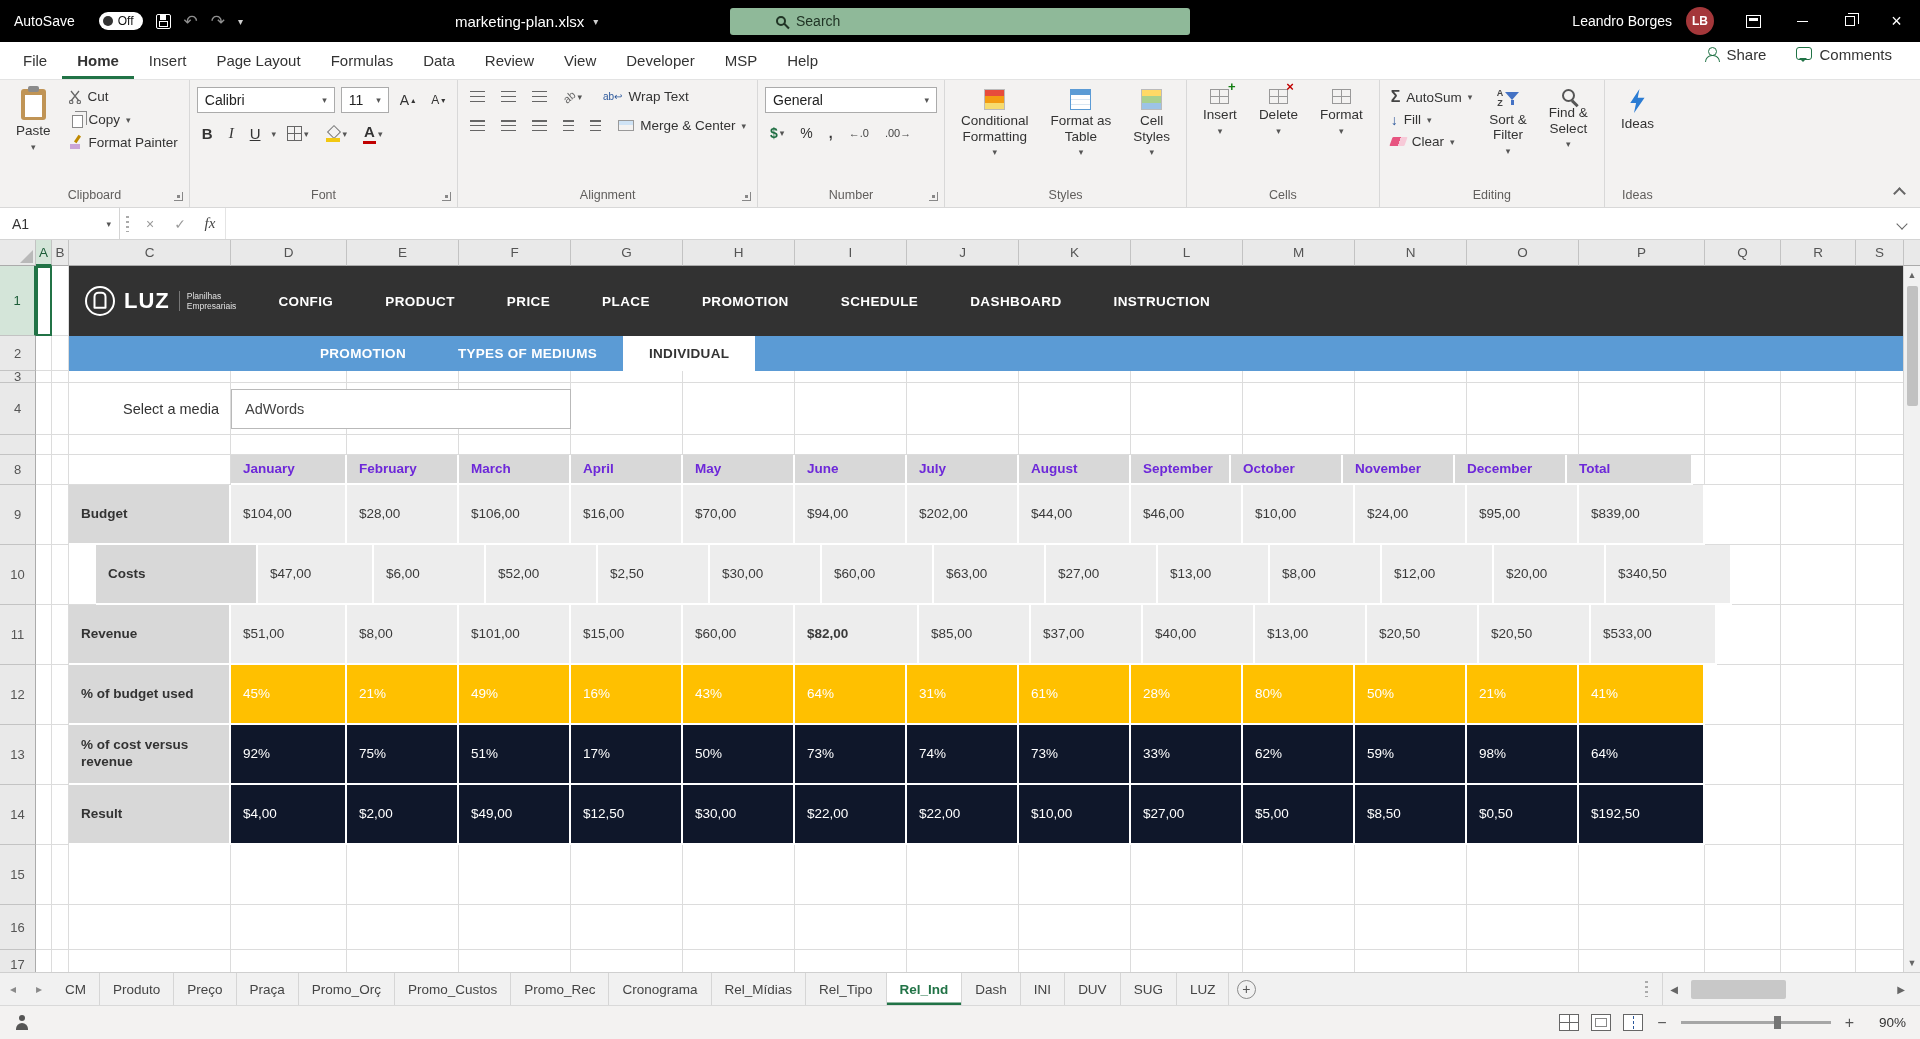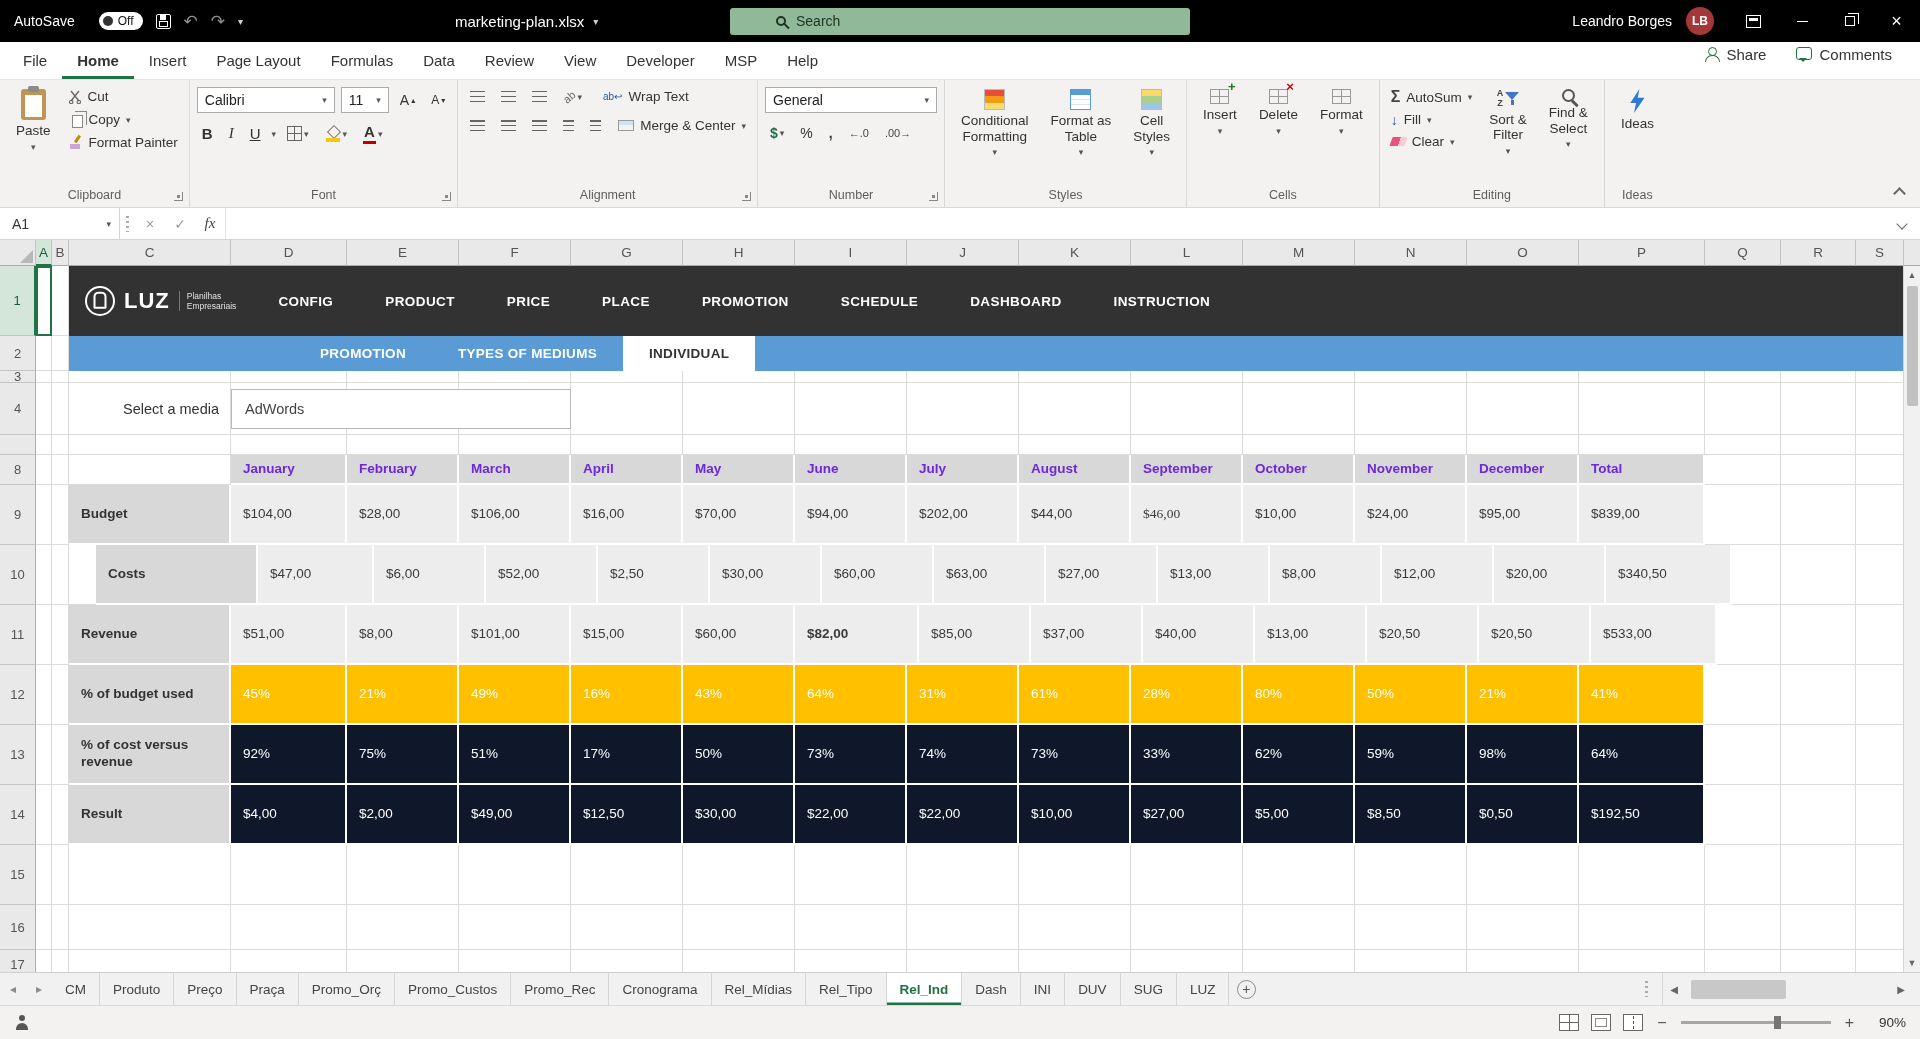--- a/index.html
+++ b/index.html
@@ -613,37 +613,37 @@
           <div class="t-row">
             <div class="t-cell t-head t-spacer" style="width: 162px;"></div>
             <div class="t-cell t-head" style="width: 116px;">January</div>
             <div class="t-cell t-head" style="width: 112px;">February</div>
             <div class="t-cell t-head" style="width: 112px;">March</div>
             <div class="t-cell t-head" style="width: 112px;">April</div>
             <div class="t-cell t-head" style="width: 112px;">May</div>
             <div class="t-cell t-head" style="width: 112px;">June</div>
             <div class="t-cell t-head" style="width: 112px;">July</div>
             <div class="t-cell t-head" style="width: 112px;">August</div>
-            <div class="t-cell t-head" style="width: 112px;">September</div>
+            <div class="t-cell t-head" style="width: 100px;">September</div>
             <div class="t-cell t-head" style="width: 112px;">October</div>
             <div class="t-cell t-head" style="width: 112px;">November</div>
             <div class="t-cell t-head" style="width: 112px;">December</div>
             <div class="t-cell t-head" style="width: 126px;">Total</div>
           </div>
           <div class="t-row">
             <div class="t-cell t-data t-label" style="width: 162px;">Budget</div>
             <div class="t-cell t-data c-plain" style="width: 116px;">$104,00</div>
             <div class="t-cell t-data c-plain" style="width: 112px;">$28,00</div>
             <div class="t-cell t-data c-plain" style="width: 112px;">$106,00</div>
             <div class="t-cell t-data c-plain" style="width: 112px;">$16,00</div>
             <div class="t-cell t-data c-plain" style="width: 112px;">$70,00</div>
             <div class="t-cell t-data c-plain" style="width: 112px;">$94,00</div>
             <div class="t-cell t-data c-plain" style="width: 112px;">$202,00</div>
             <div class="t-cell t-data c-plain" style="width: 112px;">$44,00</div>
-            <div class="t-cell t-data c-plain" style="width: 112px; font-family: Liberation Serif, serif;">$46,00</div>
+            <div class="t-cell t-data c-plain" style="width: 112px;">$46,00</div>
             <div class="t-cell t-data c-plain" style="width: 112px;">$10,00</div>
             <div class="t-cell t-data c-plain" style="width: 112px;">$24,00</div>
             <div class="t-cell t-data c-plain" style="width: 112px;">$95,00</div>
             <div class="t-cell t-data c-plain" style="width: 126px;">$839,00</div>
           </div>
           <div class="t-row">
             <div class="t-cell t-data t-label" style="width: 162px; margin-left: 27px;">Costs</div>
             <div class="t-cell t-data c-plain" style="width: 116px;">$47,00</div>
             <div class="t-cell t-data c-plain" style="width: 112px;">$6,00</div>
             <div class="t-cell t-data c-plain" style="width: 112px;">$52,00</div>

